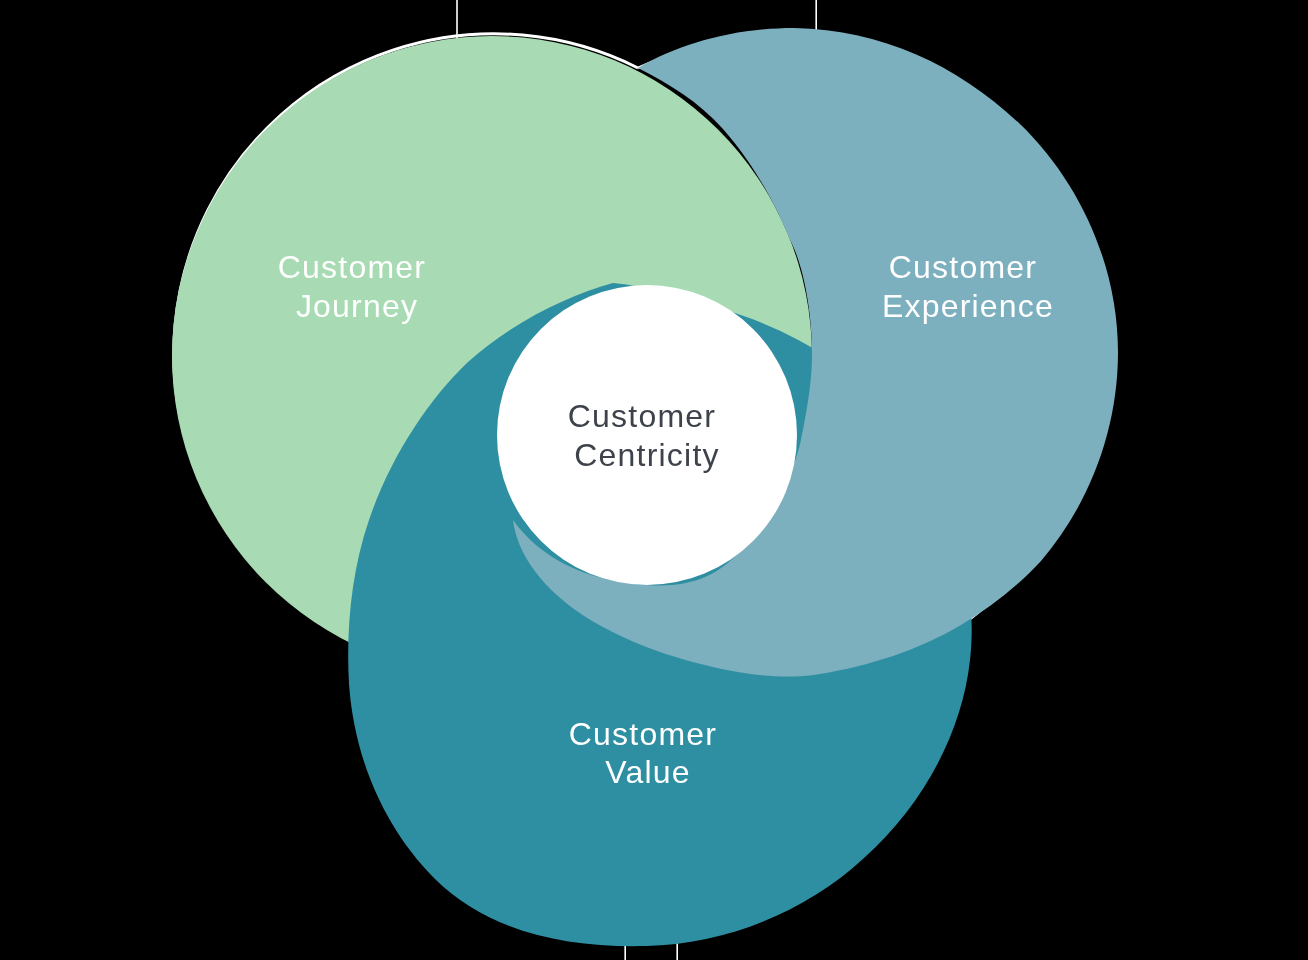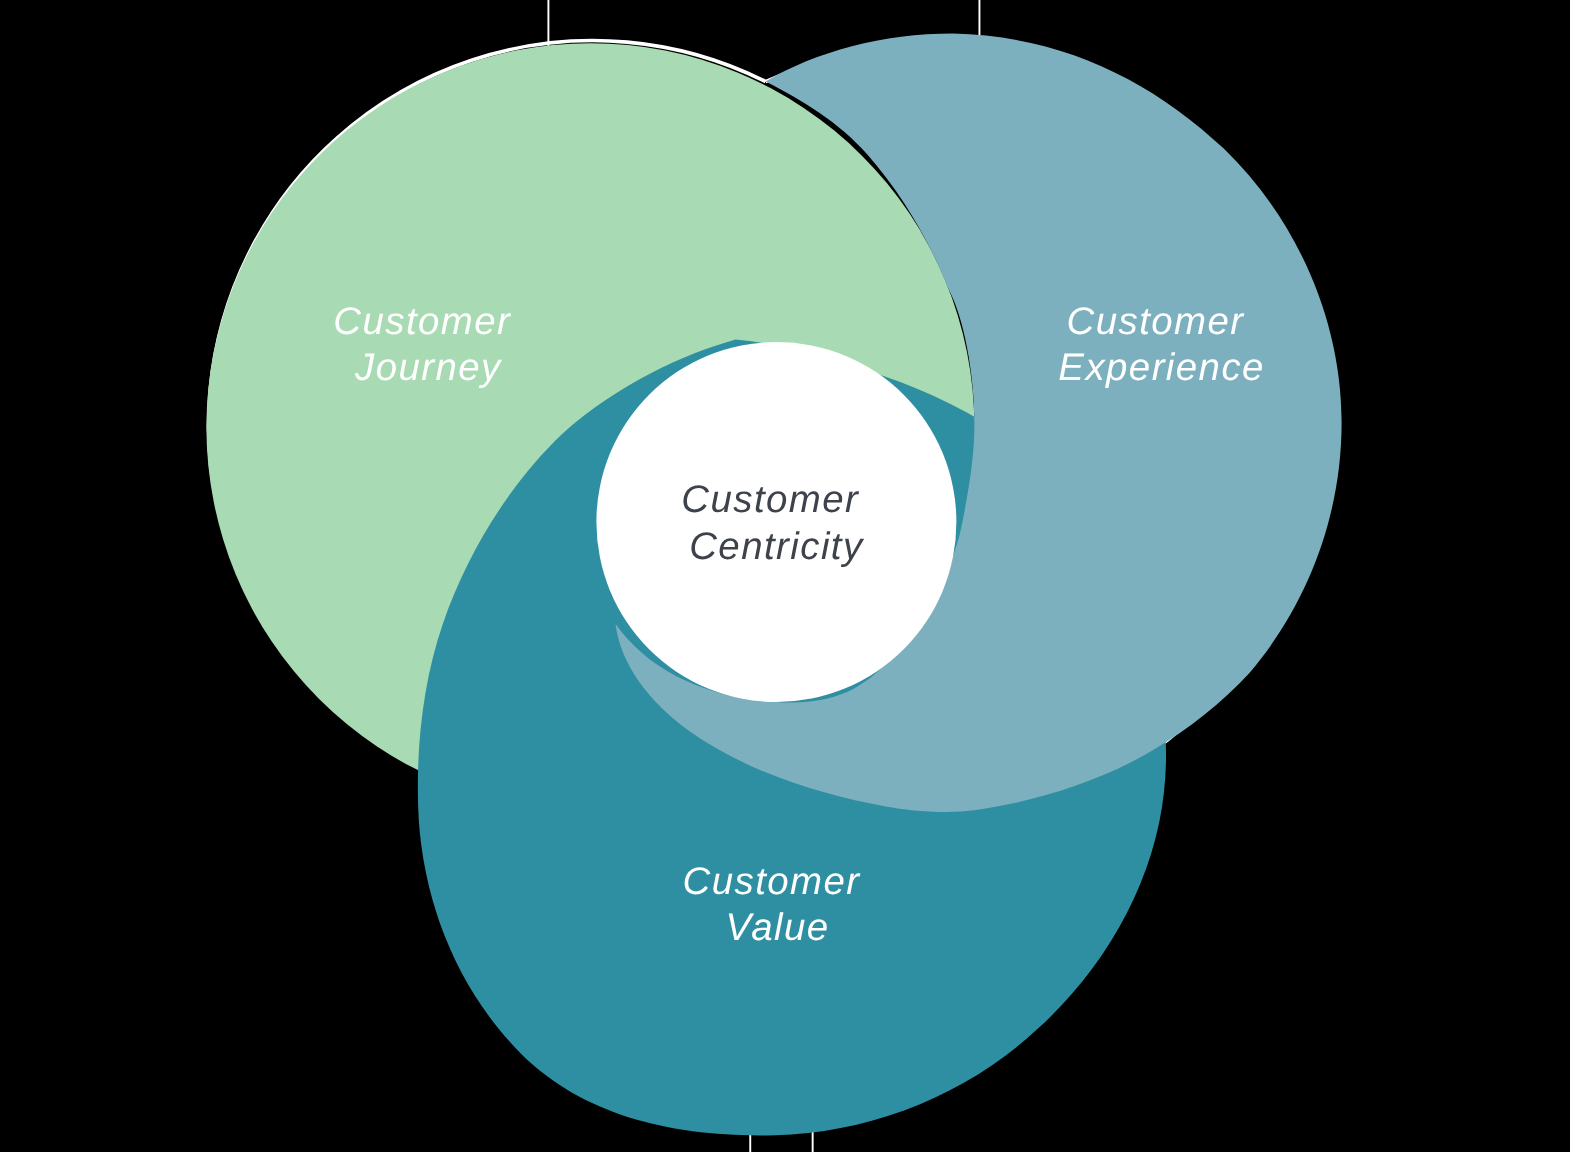--- a/index.html
+++ b/index.html
@@ -12,21 +12,20 @@
   body {
     position: relative;
     font-family: "Liberation Sans", sans-serif;
   }
   #stage {
     position: absolute;
     left: 0;
     top: 0;
     width: 1308px;
     height: 960px;
-    font-style: italic;
   }
   svg { display: block; }
   .petal-label {
     font-family: "Liberation Sans", sans-serif;
     font-size: 32px;
     font-weight: 500;
     letter-spacing: 1.2px;
   }
   .center-label {
     font-family: "Liberation Sans", sans-serif;

